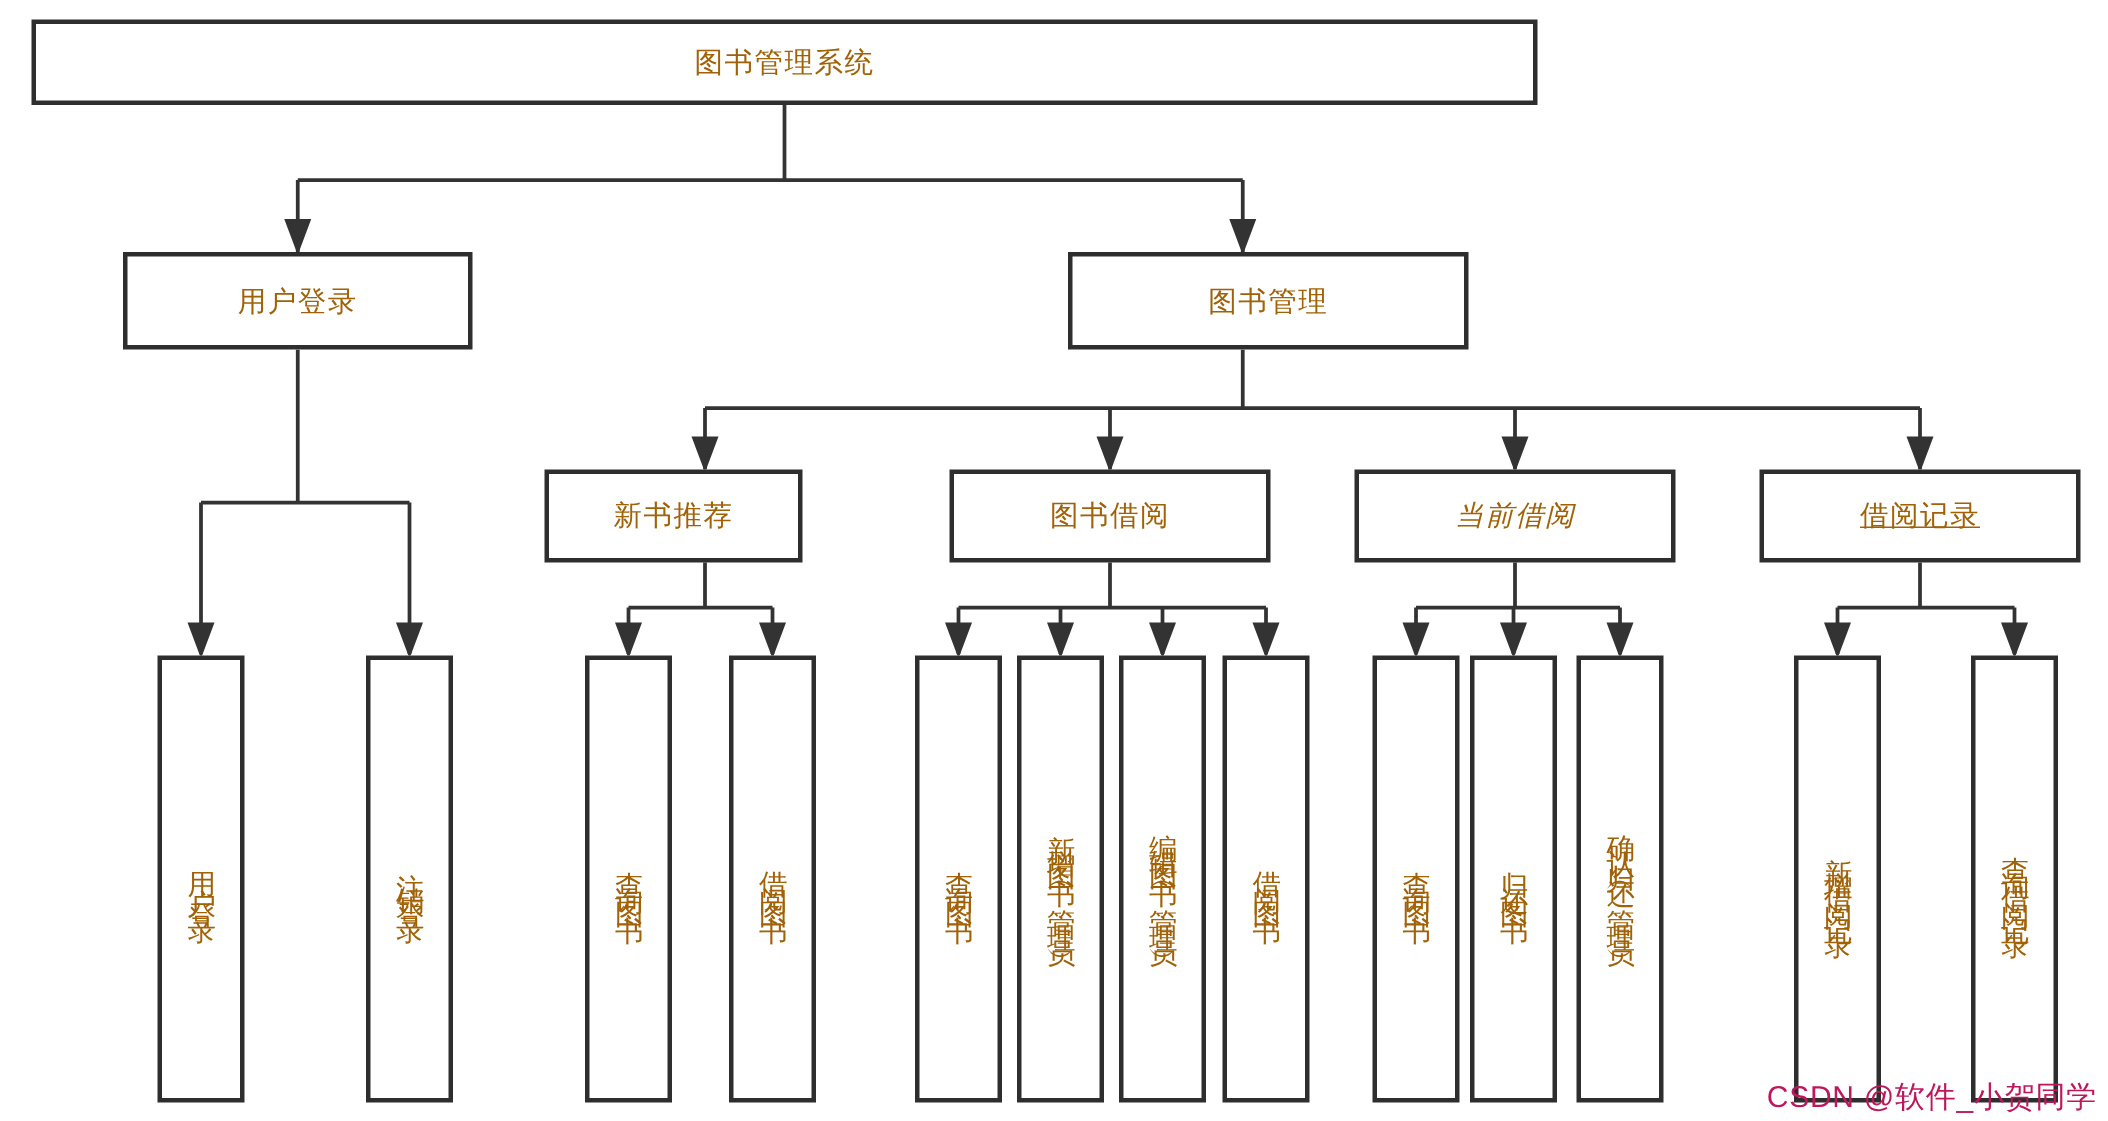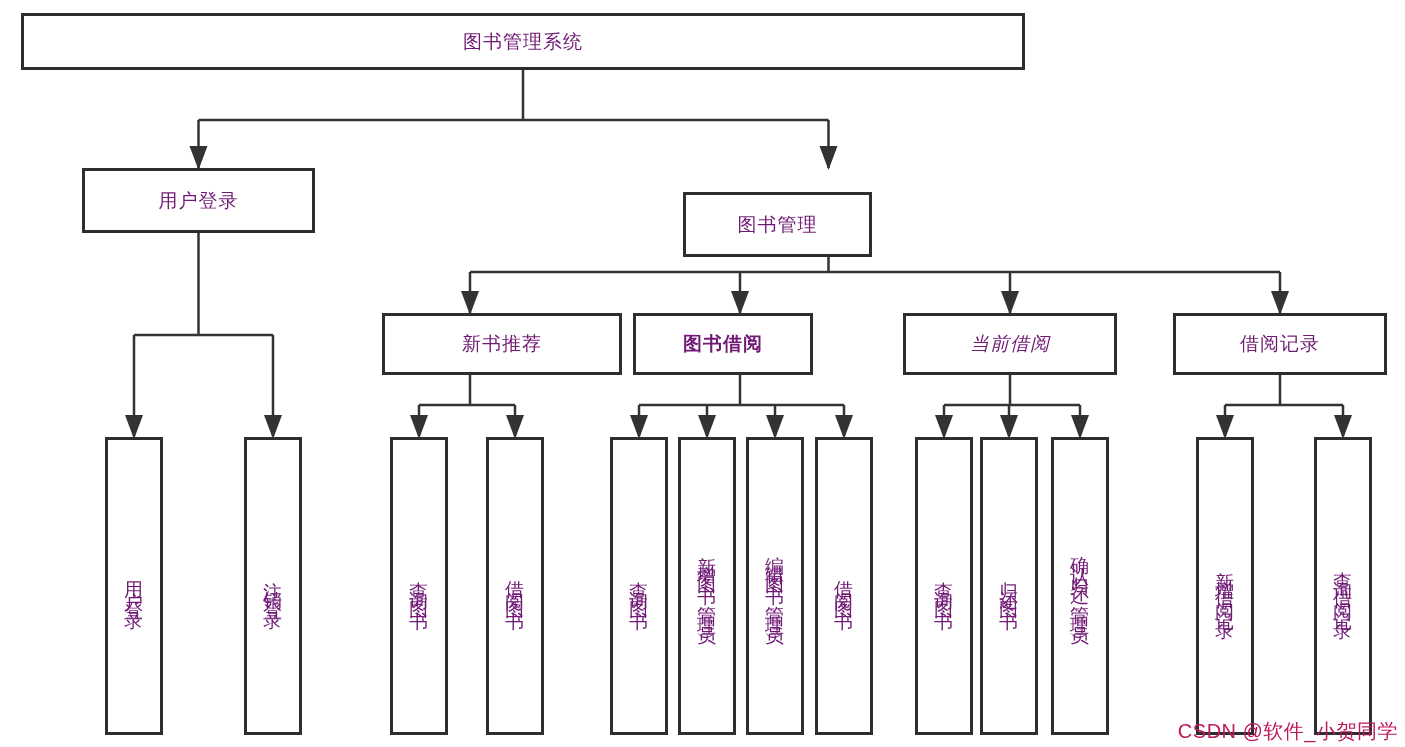--- a/index.html
+++ b/index.html
@@ -3,21 +3,21 @@
 <meta charset="utf-8">
 <style>
   * { margin:0; padding:0; box-sizing:border-box; }
   html,body { background:#ffffff; }
   body { font-family:"Liberation Sans","DejaVu Sans",sans-serif; }
   .canvas { position:relative; width:1405px; height:747px; background:#ffffff; overflow:hidden; }
   svg.wires { position:absolute; left:0; top:0; z-index:1; }
   .node {
     position:absolute; background:#ffffff; border:3px solid #2e2e2e;
     display:flex; align-items:center; justify-content:center;
-    z-index:2; color:#701a75;
+    z-index:2; color:#a16207;
   }
   .node.h span { font-size:19px; letter-spacing:1px; white-space:nowrap; }
   .node.v { top:437px; width:58px; height:298px; }
   .node.v span {
     writing-mode:vertical-rl; text-orientation:mixed;
     font-size:19px; letter-spacing:10px; line-height:1; white-space:nowrap;
   }
   .watermark {
     position:absolute; right:7px; bottom:2px; z-index:3;
     font-size:20px; color:#be185d; letter-spacing:0.5px; white-space:nowrap;
@@ -60,34 +60,34 @@
     </g>
   </svg>
 
   <div class="node h" style="left:21px; top:13px; width:1004px; height:57px;">
     <span>图书管理系统</span>
   </div>
 
   <div class="node h" style="left:82px; top:168px; width:233px; height:65px;">
     <span>用户登录</span>
   </div>
-  <div class="node h" style="left:683px; top:168px; width:189px; height:65px;margin-top:24px;">
+  <div class="node h" style="left:712px; top:168px; width:267px; height:65px;">
     <span>图书管理</span>
   </div>
 
-  <div class="node h" style="left:382px; top:313px; width:240px; height:62px;">
+  <div class="node h" style="left:363px; top:313px; width:172px; height:62px;">
     <span>新书推荐</span>
   </div>
-  <div class="node h" style="left:633px; top:313px; width:180px; height:62px;font-weight:bold;">
+  <div class="node h" style="left:633px; top:313px; width:214px; height:62px;">
     <span>图书借阅</span>
   </div>
   <div class="node h" style="left:903px; top:313px; width:214px; height:62px;font-style:italic;">
     <span>当前借阅</span>
   </div>
-  <div class="node h" style="left:1173px; top:313px; width:214px; height:62px;">
+  <div class="node h" style="left:1173px; top:313px; width:214px; height:62px;text-decoration:underline;">
     <span>借阅记录</span>
   </div>
 
   <div class="node v" style="left:105px;">
     <span>用户登录</span>
   </div>
   <div class="node v" style="left:244px;">
     <span>注销登录</span>
   </div>
 

